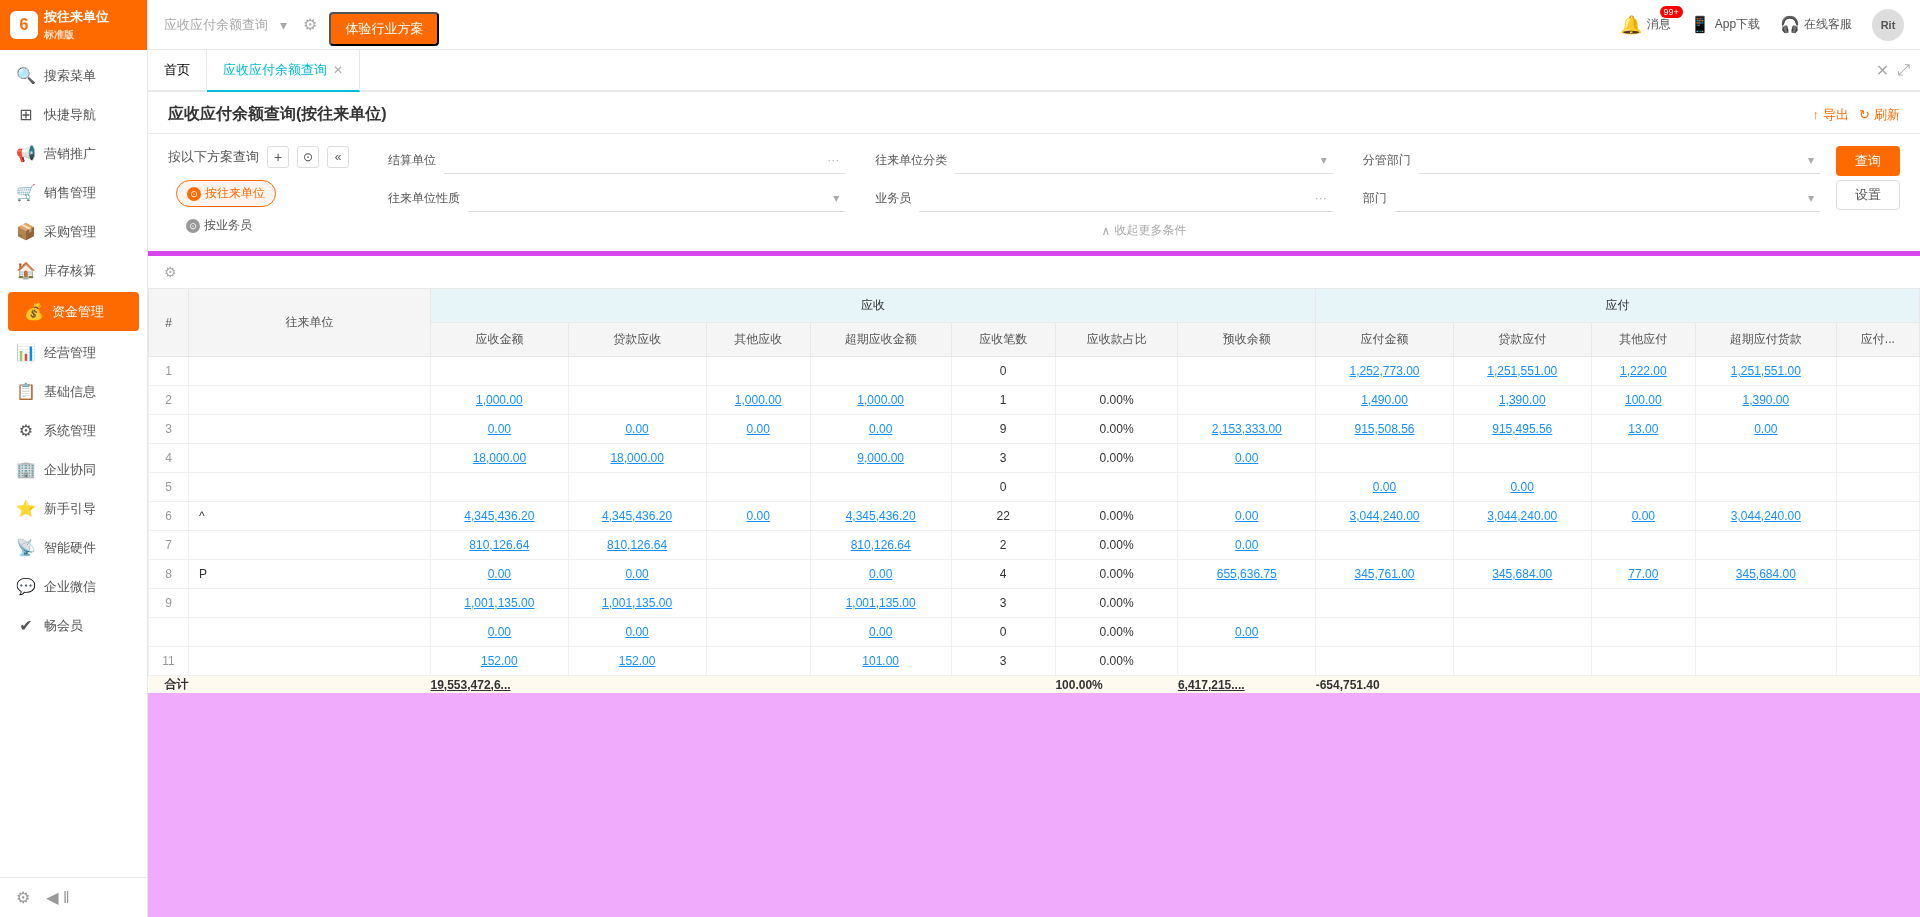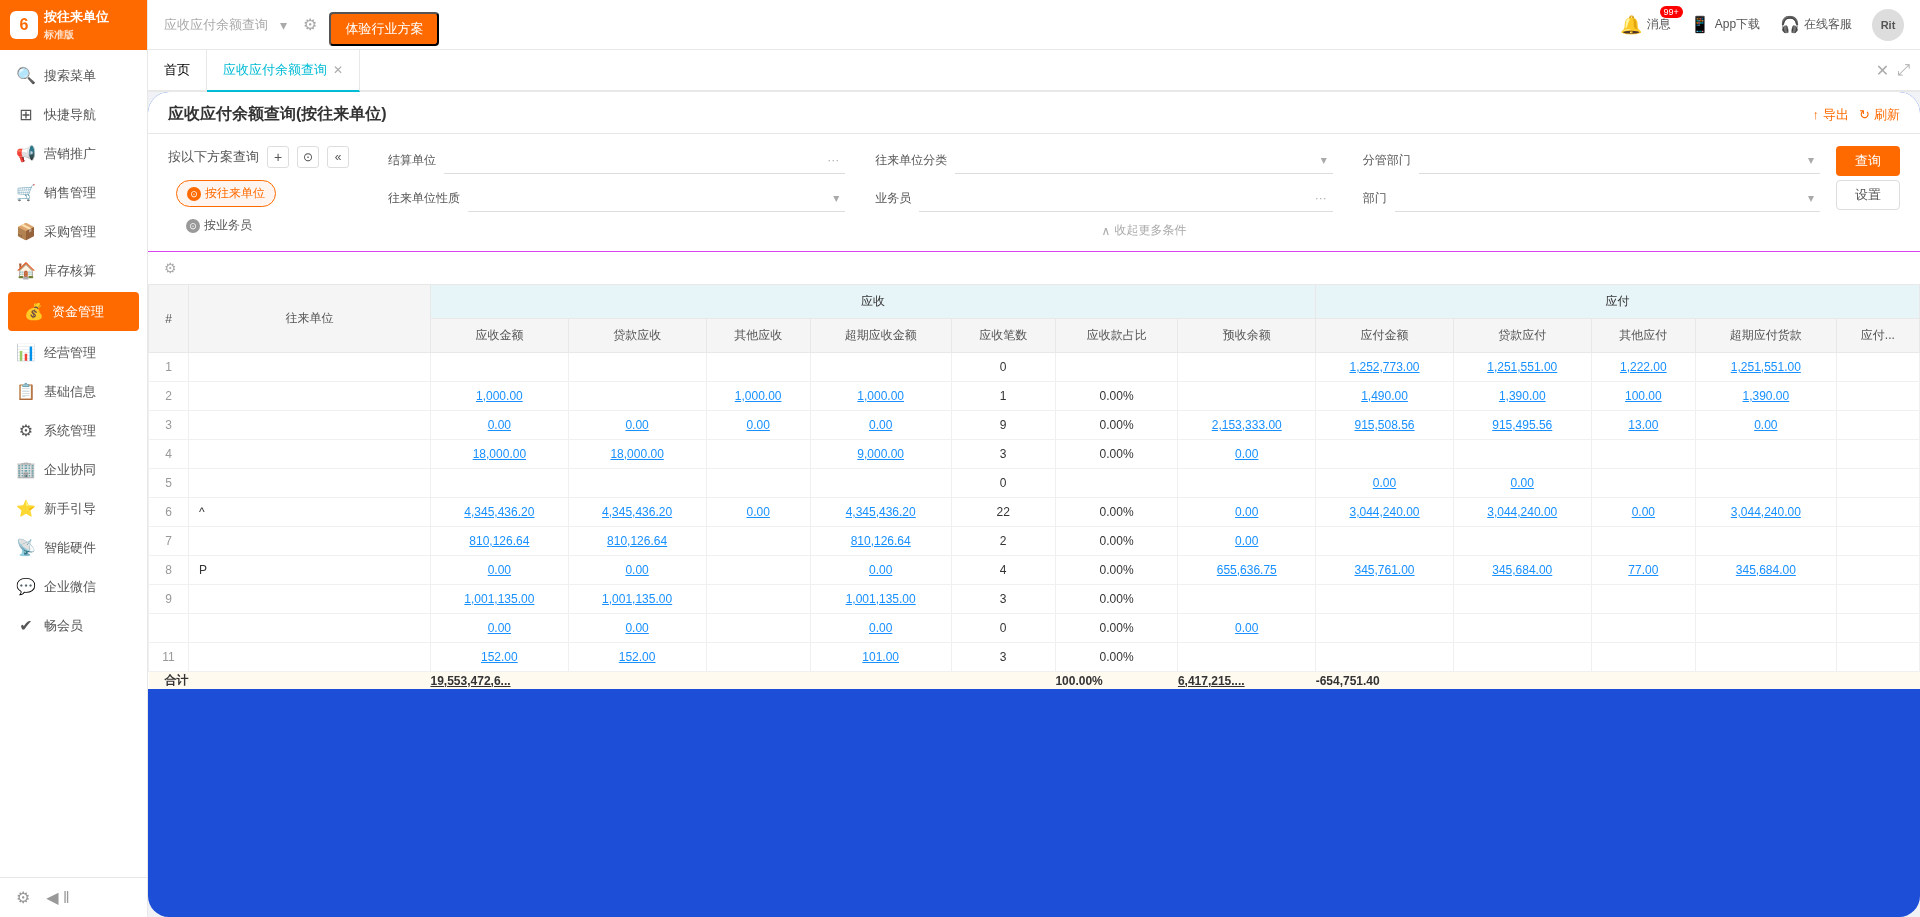--- a/index.html
+++ b/index.html
@@ -60,34 +60,34 @@
     }
     .tab-item.active {
       background: #fff; color: #00bcd4; border-bottom: 2px solid #00bcd4; margin-bottom: -2px;
     }
     .tab-home { color: #000000; }
     .tab-close { font-size: 12px; color: #aaa; cursor: pointer; }
     .tab-controls { margin-left: auto; display: flex; align-items: center; gap: 8px; padding: 0 10px; }
     .tab-ctrl-btn { font-size: 16px; color: #aaa; cursor: pointer; }
 
     
-    .page-content { flex: 1; overflow-y: auto; padding: 0; background: #1d4ed8; border-radius: 21px; }
+    .page-content { flex: 1; overflow-y: auto; padding: 0; background: #f0abfc; }
 
     
     .page-header {
       background: #fff; padding: 12px 20px 8px; display: flex; align-items: center; justify-content: space-between;
       border-bottom: 1px solid #e8e8e8;
     }
     .page-title { font-size: 16px; font-weight: bold; color: #333; }
     .page-header-actions { display: flex; gap: 10px; }
     .action-btn { display: flex; align-items: center; gap: 4px; color: #ff6a00; cursor: pointer; font-size: 13px; }
 
     
     .filter-area {
-      background: #fff; padding: 12px 20px; border-bottom: 1px solid #d946ef;
+      background: #fff; padding: 12px 20px; border-bottom: 5px solid #d946ef;
     }
     .filter-top { display: flex; align-items: center; gap: 8px; margin-bottom: 12px; }
     .filter-label { color: #555; font-size: 13px; }
     .filter-add-btn { width: 22px; height: 22px; border: 1px solid #ddd; border-radius: 3px; display: flex; align-items: center; justify-content: center; cursor: pointer; color: #555; font-size: 14px; }
     .filter-schema-btn { width: 22px; height: 22px; border: 1px solid #ddd; border-radius: 3px; display: flex; align-items: center; justify-content: center; cursor: pointer; color: #555; font-size: 12px; }
     .filter-collapse-btn { width: 22px; height: 22px; border: 1px solid #ddd; border-radius: 3px; display: flex; align-items: center; justify-content: center; cursor: pointer; color: #555; font-size: 12px; }
     .filter-scheme {
       display: flex; align-items: center; gap: 6px; margin-left: 8px;
     }
     .filter-scheme-item {

